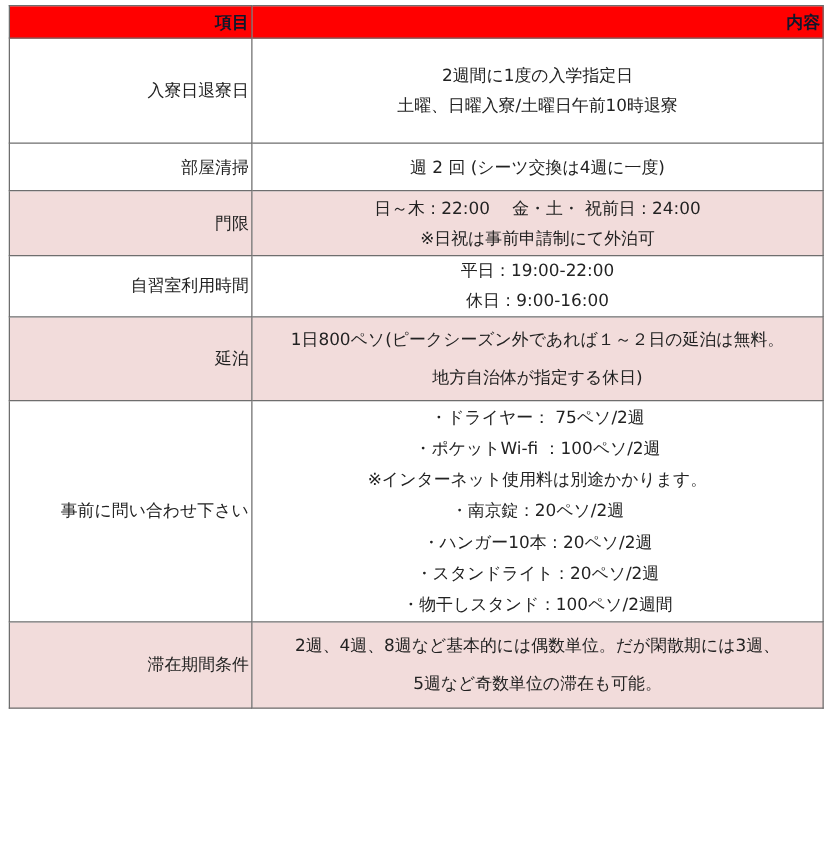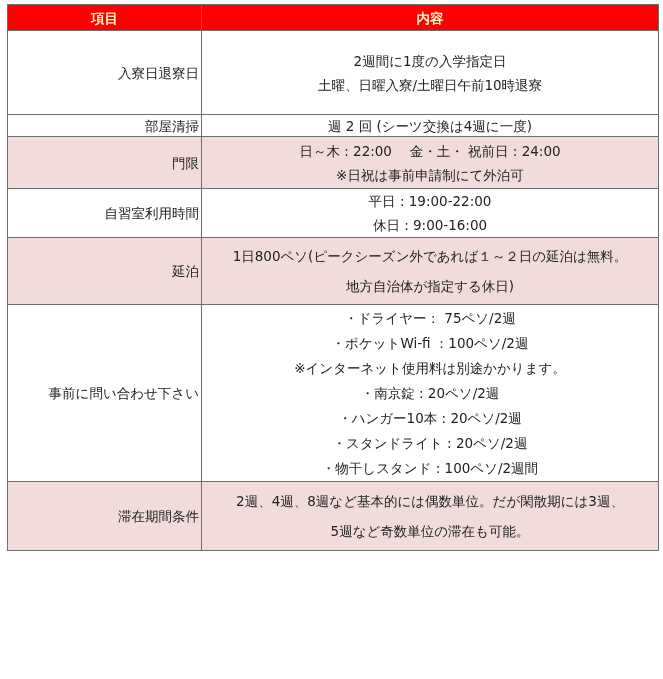--- a/index.html
+++ b/index.html
@@ -4,21 +4,21 @@
 <style>
   html, body { margin:0; padding:0; background:#ffffff; }
   body { width:663px; height:679px; position:relative; font-family:"DejaVu Sans", sans-serif; color:#222; }
   table.info {
     position:absolute; left:7px; top:4px; width:651px;
     border-collapse:collapse; table-layout:fixed; font-size:13.5px;
   }
   table.info td, table.info th {
     border:1px solid #6e6e6e; padding:0 2px; vertical-align:middle; line-height:24px;
   }
-  table.info th { background:#ff0000; color:#fef9c3; font-weight:bold; height:25px; text-align:center; font-size:13.5px; }
+  table.info th { background:#ff0000; color:#0f172a; font-weight:bold; height:25px; text-align:right; font-size:13.5px; }
   col.c1 { width:194px; }
   col.c2 { width:457px; }
   td.label { text-align:right; }
   tr.pink td { background:#f2dcdb; }
   tr.white td { background:#ffffff; }
   td.left { text-align:center; }
   td.center { text-align:center; }
   .line { display:block; }
 </style>
 </head>
@@ -36,21 +36,21 @@
     </tr>
   </thead>
   <tbody>
     <tr class="white" style="height:84px">
       <td class="label">入寮日退寮日</td>
       <td class="left">
         <span class="line">2週間に1度の入学指定日</span>
         <span class="line">土曜、日曜入寮/土曜日午前10時退寮</span>
       </td>
     </tr>
-    <tr class="white" style="height:22px">
+    <tr class="white" style="height:38px">
       <td class="label" style="line-height:20px">部屋清掃</td>
       <td class="center" style="line-height:20px">
         <span class="line">週 2 回 (シーツ交換は4週に一度)</span>
       </td>
     </tr>
     <tr class="pink" style="height:52px">
       <td class="label">門限</td>
       <td class="center">
         <span class="line">日～木 : 22:00　 金・土・ 祝前日 : 24:00</span>
         <span class="line">※日祝は事前申請制にて外泊可</span>

